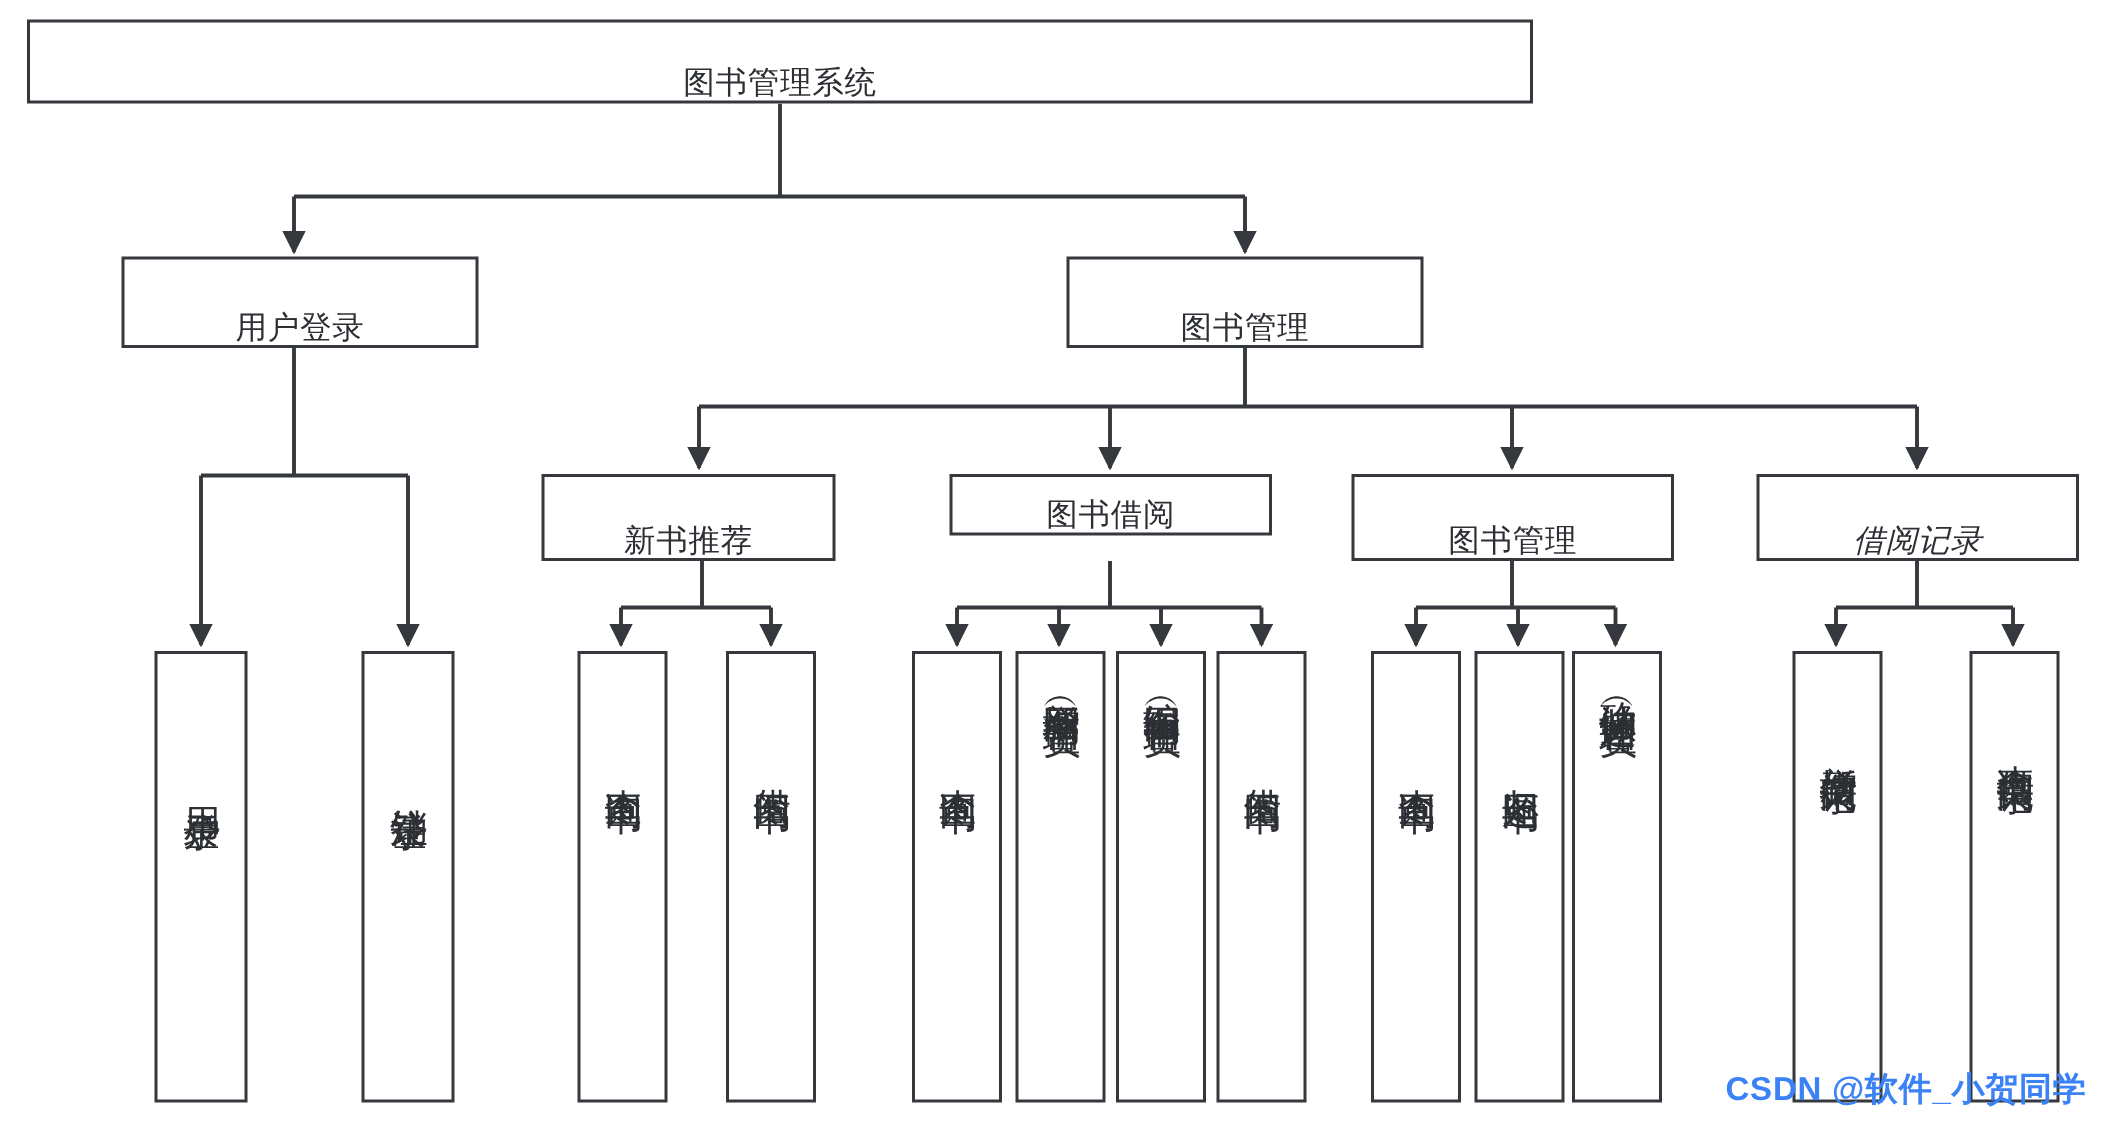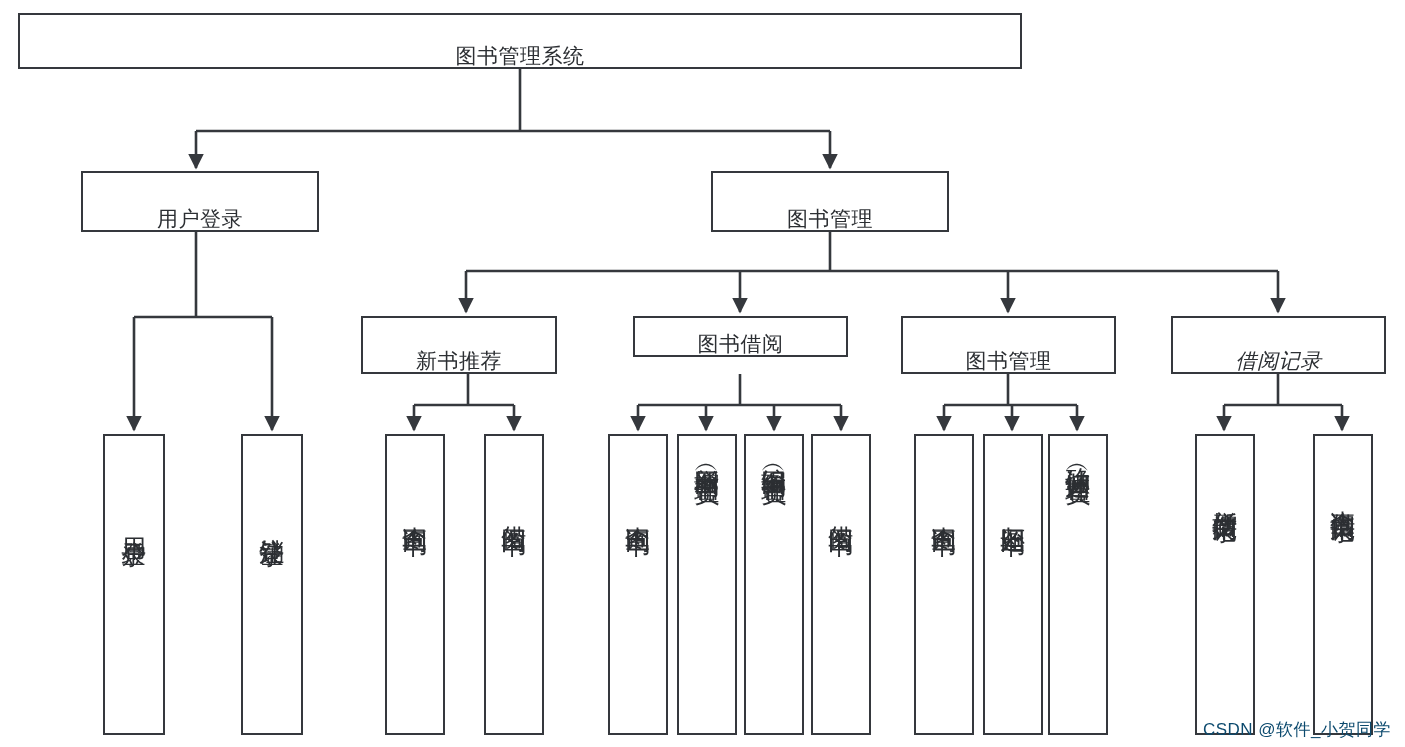--- a/index.html
+++ b/index.html
@@ -65,25 +65,26 @@
   .node.vert.mid3 .node-label {
     margin-top: 44px;
   }
   .node.vert.top .node-label {
     margin-top: 2px;
   }
   .watermark {
     position: absolute;
     right: 14px;
     bottom: 6px;
-    font-size: 17px;
-    color: #0c4a6e;
+    font-size: 22px;
+    color: #3b82f6;
     letter-spacing: 0.5px;
     white-space: pre;
     user-select: none;
+    font-weight: bold;
   }
 </style>
 </head>
 <body>
 
 <div id="canvas">
 
   <svg id="diagram-svg" viewBox="0 0 1405 747" xmlns="http://www.w3.org/2000/svg">
     <defs>
       <marker id="arrow" viewBox="0 0 10 10" refX="9" refY="5" markerWidth="6" markerHeight="6" orient="auto-start-reverse">

